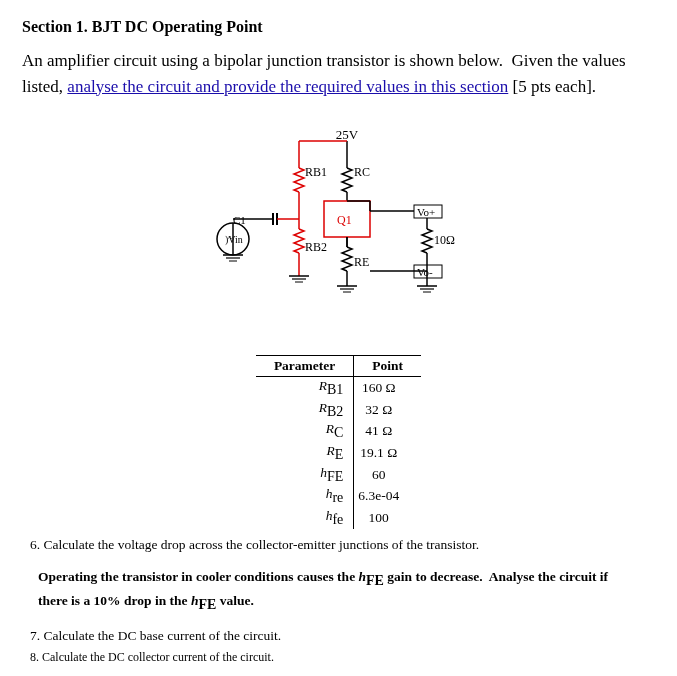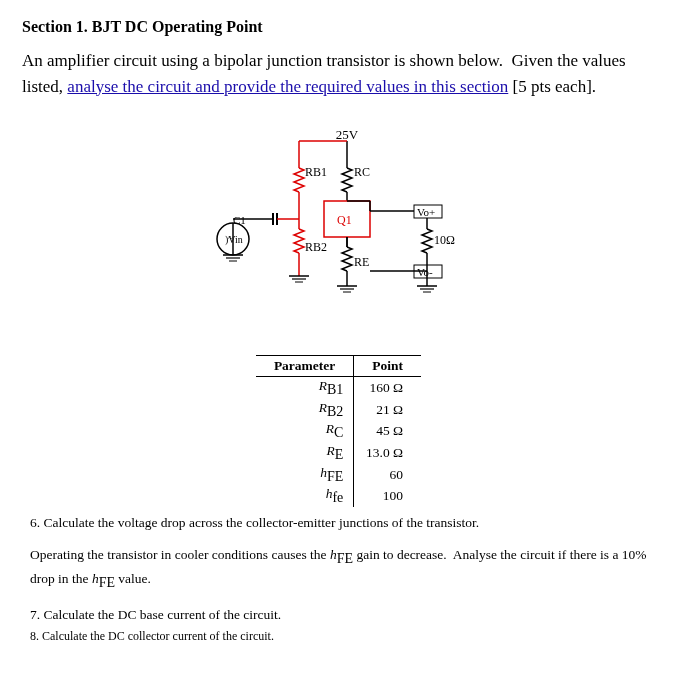--- a/index.html
+++ b/index.html
@@ -48,33 +48,33 @@
     }
     table td {
       padding: 1px 18px;
       text-align: center;
     }
     table td:first-child {
       text-align: right;
       padding-right: 10px;
     }
     table td:last-child {
-      text-align: right;
       padding-left: 0;
     }
     .col-divider {
       border-left: 1.5px solid #000;
     }
     .question {
       font-size: 13.5px;
       margin-bottom: 6px;
       margin-left: 8px;
     }
     .section-break {
-      margin: 14px 8px;
+      margin: 14px 16px;
+      font-weight: bold;
     }
     sub, sup { font-size: 14px; }
     .blue-link { color: #1a0dab; text-decoration: underline; }
   </style>
 </head>
 <body>
 
 <div>
   <p class="section-title">Section 1.   BJT DC Operating Point</p>
 </div>
@@ -179,33 +179,37 @@
         <th class="col-divider">Point</th>
       </tr>
     </thead>
     <tbody>
       <tr>
         <td><i>R</i><sub>B1</sub></td>
         <td class="col-divider">160 Ω</td>
       </tr>
       <tr>
         <td><i>R</i><sub>B2</sub></td>
-        <td class="col-divider">21 Ω</td>
+        <td class="col-divider">32 Ω</td>
       </tr>
       <tr>
         <td><i>R</i><sub>C</sub></td>
-        <td class="col-divider">45 Ω</td>
+        <td class="col-divider">41 Ω</td>
       </tr>
       <tr>
         <td><i>R</i><sub>E</sub></td>
-        <td class="col-divider">13.0 Ω</td>
+        <td class="col-divider">19.1 Ω</td>
       </tr>
       <tr>
         <td><i>h</i><sub>FE</sub></td>
         <td class="col-divider">60</td>
+      </tr>
+      <tr>
+        <td><i>h</i><sub>re</sub></td>
+        <td class="col-divider">6.3e-04</td>
       </tr>
       <tr>
         <td><i>h</i><sub>fe</sub></td>
         <td class="col-divider">100</td>
       </tr>
     </tbody>
   </table>
 </div>
 
 <div class="question">

